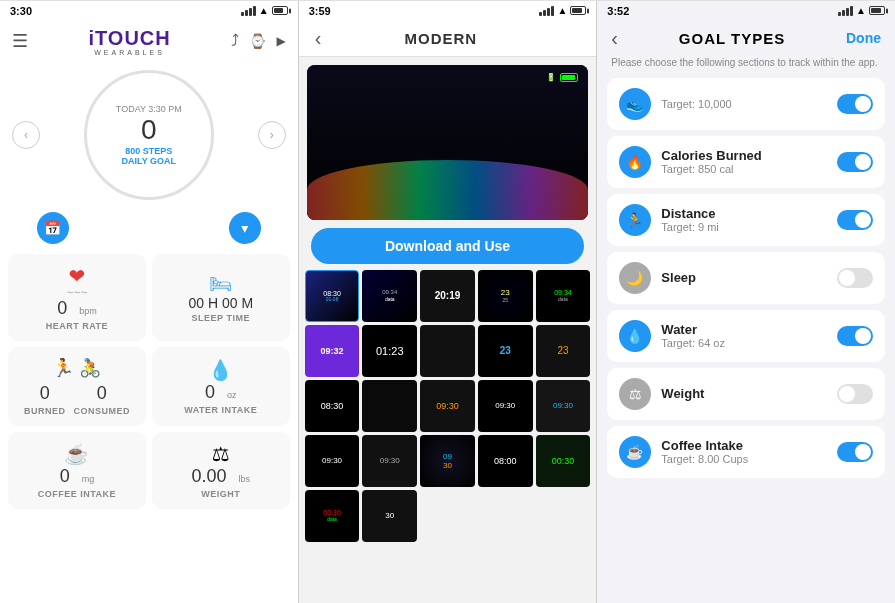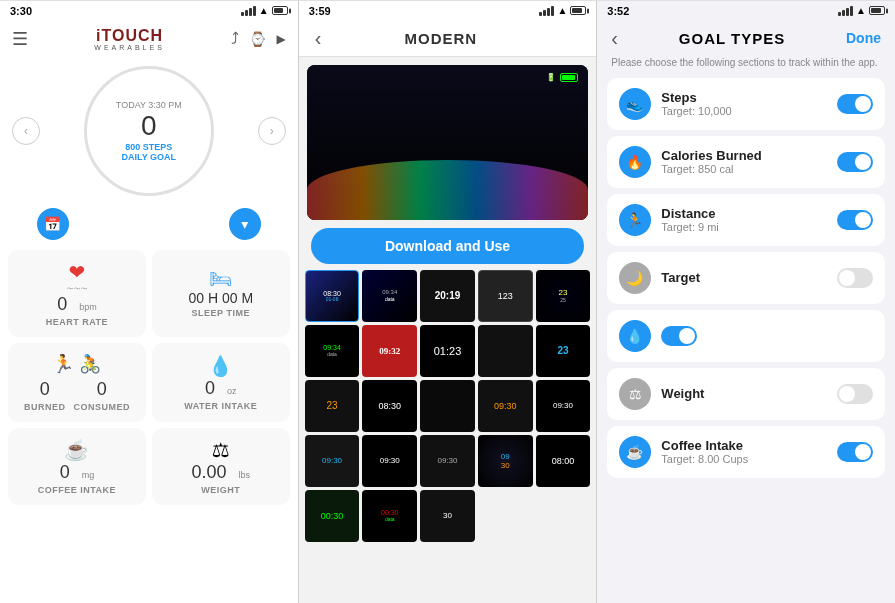--- a/index.html
+++ b/index.html
@@ -48,21 +48,21 @@
 
     
     .screen1 .top-nav {
       display: flex;
       justify-content: space-between;
       align-items: center;
       padding: 6px 12px;
       background: #fff;
     }
     .screen1 .brand { text-align: center; line-height: 1.1; }
-    .screen1 .brand .itouch { font-size: 16px; font-weight: 800; color: #7f1d1d; letter-spacing: 1px; }
+    .screen1 .brand .itouch { font-size: 20px; font-weight: 800; color: #4c1d95; letter-spacing: 1px; }
     .screen1 .brand .wearables { font-size: 7px; letter-spacing: 3px; color: #555; }
     .hamburger-icon { font-size: 18px; color: #555; cursor: pointer; }
     .nav-icons { display: flex; gap: 10px; align-items: center; }
     .nav-icon { font-size: 16px; color: #555; cursor: pointer; }
 
     .screen1 .circle-section {
       display: flex;
       align-items: center;
       justify-content: space-between;
       padding: 8px 12px;
@@ -435,37 +435,34 @@
         <div style="text-align:center;">
           <div style="color:#aaa;font-size:6px;">09:34</div>
           <div style="color:#fff;font-size:5px;padding:1px 2px;">data</div>
         </div>
       </div>
       <div class="watch-thumb" style="background:#111;">
         <div style="text-align:center;">
           <div style="color:#fff;font-size:10px;font-weight:700;">20:19</div>
         </div>
       </div>
-      <div class="watch-thumb" style="background:#222;border:1px solid #444;">
-        <div style="color:#fff;font-size:9px;text-align:center;">123</div>
-      </div>
 
       <div class="watch-thumb" style="background:radial-gradient(circle,#001,#000);">
         <div style="text-align:center;">
           <div style="color:#ff6;font-size:8px;">23</div>
           <div style="color:#aaa;font-size:5px;">25</div>
         </div>
       </div>
       <div class="watch-thumb" style="background:#000;">
         <div style="text-align:center;">
           <div style="color:#0f0;font-size:7px;">09:34</div>
           <div style="color:#aaa;font-size:5px;">data</div>
         </div>
       </div>
-      <div class="watch-thumb" style="background:#b91c1c;font-family:Liberation Serif, serif;">
+      <div class="watch-thumb" style="background:#6d28d9;">
         <div style="text-align:center;">
           <div style="color:#fff;font-size:9px;font-weight:700;">09:32</div>
         </div>
       </div>
       <div class="watch-thumb" style="background:#000;">
         <div style="text-align:center;">
           <div style="color:#fff;font-size:11px;">01:23</div>
         </div>
       </div>
       <div class="watch-thumb" style="background:#111;"></div>
@@ -545,21 +542,20 @@
       <span class="done-btn">Done</span>
     </div>
 
     <p class="subtitle">Please choose the following sections to track within the app.</p>
 
     <div class="goal-list">
 
       <div class="goal-item">
         <div class="goal-icon-wrap goal-icon-blue">👟</div>
         <div class="goal-text">
-          <div class="goal-name">Steps</div>
           <div class="goal-target">Target: 10,000</div>
         </div>
         <div class="toggle-on"></div>
       </div>
 
       <div class="goal-item">
         <div class="goal-icon-wrap goal-icon-blue">🔥</div>
         <div class="goal-text">
           <div class="goal-name">Calories Burned</div>
           <div class="goal-target">Target: 850 cal</div>
@@ -572,28 +568,32 @@
         <div class="goal-text">
           <div class="goal-name">Distance</div>
           <div class="goal-target">Target: 9 mi</div>
         </div>
         <div class="toggle-on"></div>
       </div>
 
       <div class="goal-item">
         <div class="goal-icon-wrap goal-icon-gray">🌙</div>
         <div class="goal-text">
-          <div class="goal-name">Target</div>
+          <div class="goal-name">Sleep</div>
           <div class="goal-target"></div>
         </div>
         <div class="toggle-off"></div>
       </div>
 
       <div class="goal-item">
         <div class="goal-icon-wrap goal-icon-blue">💧</div>
+        <div class="goal-text">
+          <div class="goal-name">Water</div>
+          <div class="goal-target">Target: 64 oz</div>
+        </div>
         <div class="toggle-on"></div>
       </div>
 
       <div class="goal-item">
         <div class="goal-icon-wrap goal-icon-gray">⚖</div>
         <div class="goal-text">
           <div class="goal-name">Weight</div>
           <div class="goal-target"></div>
         </div>
         <div class="toggle-off"></div>

